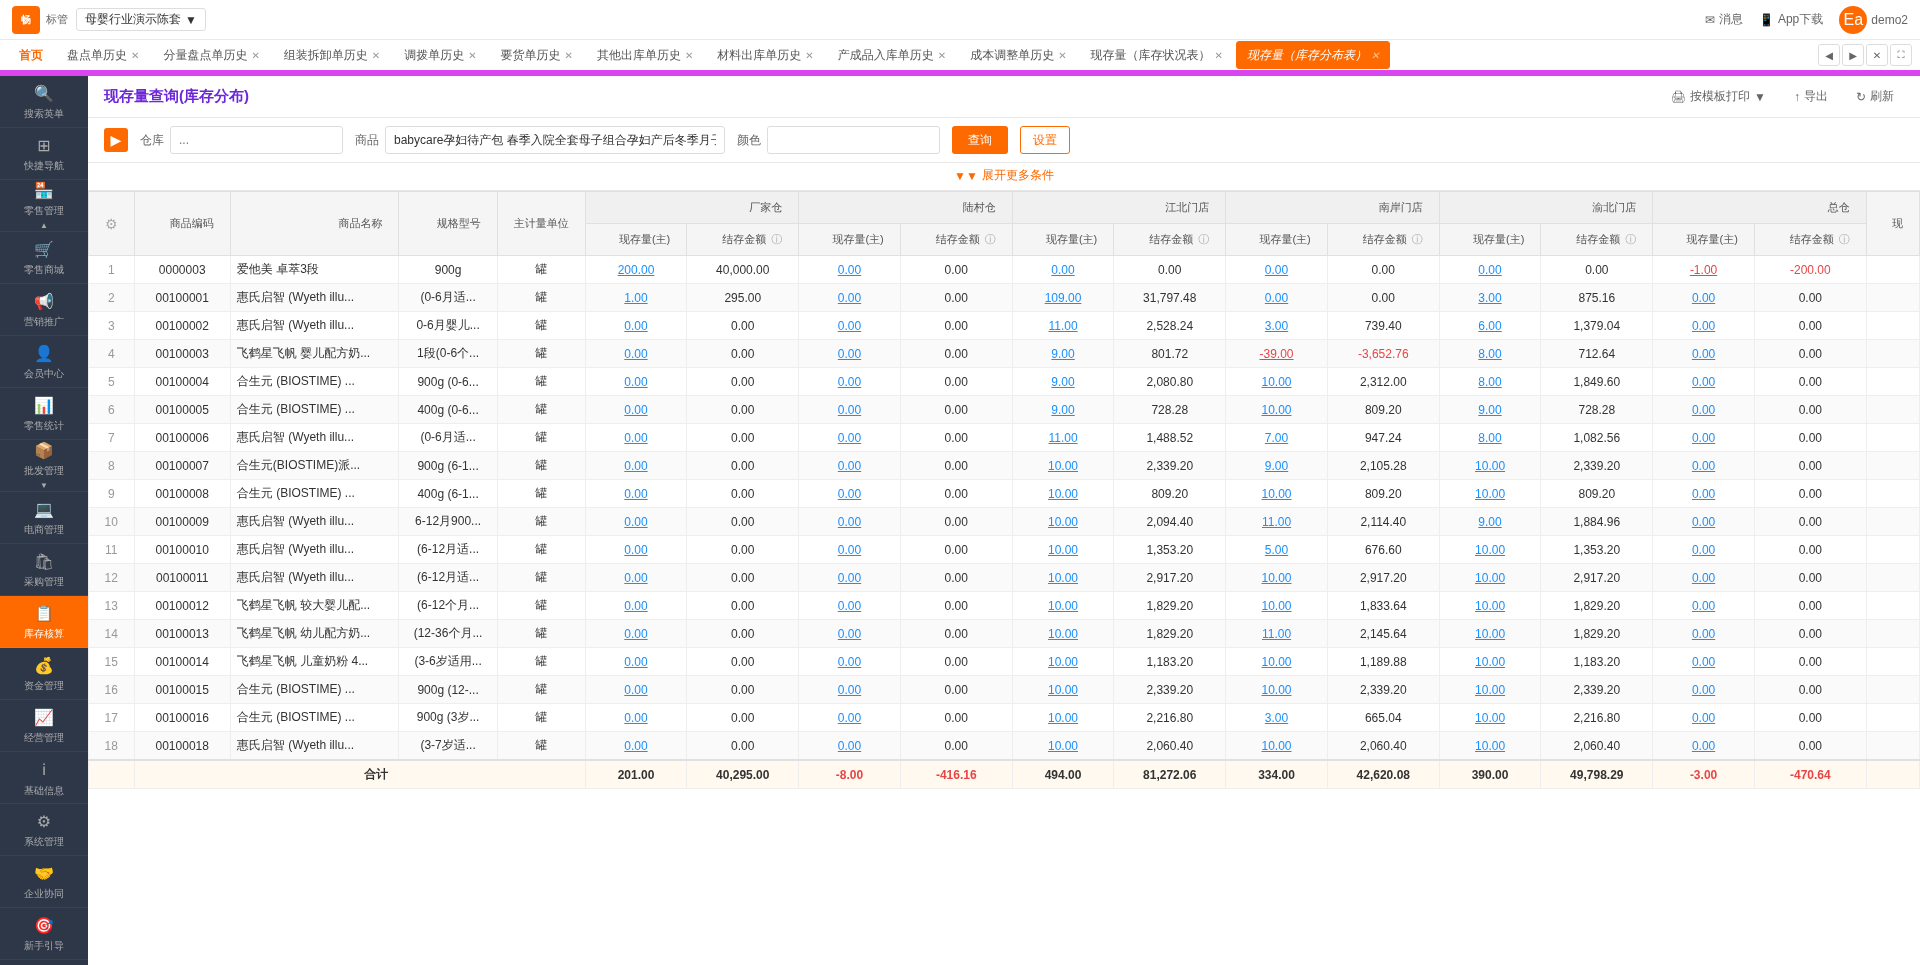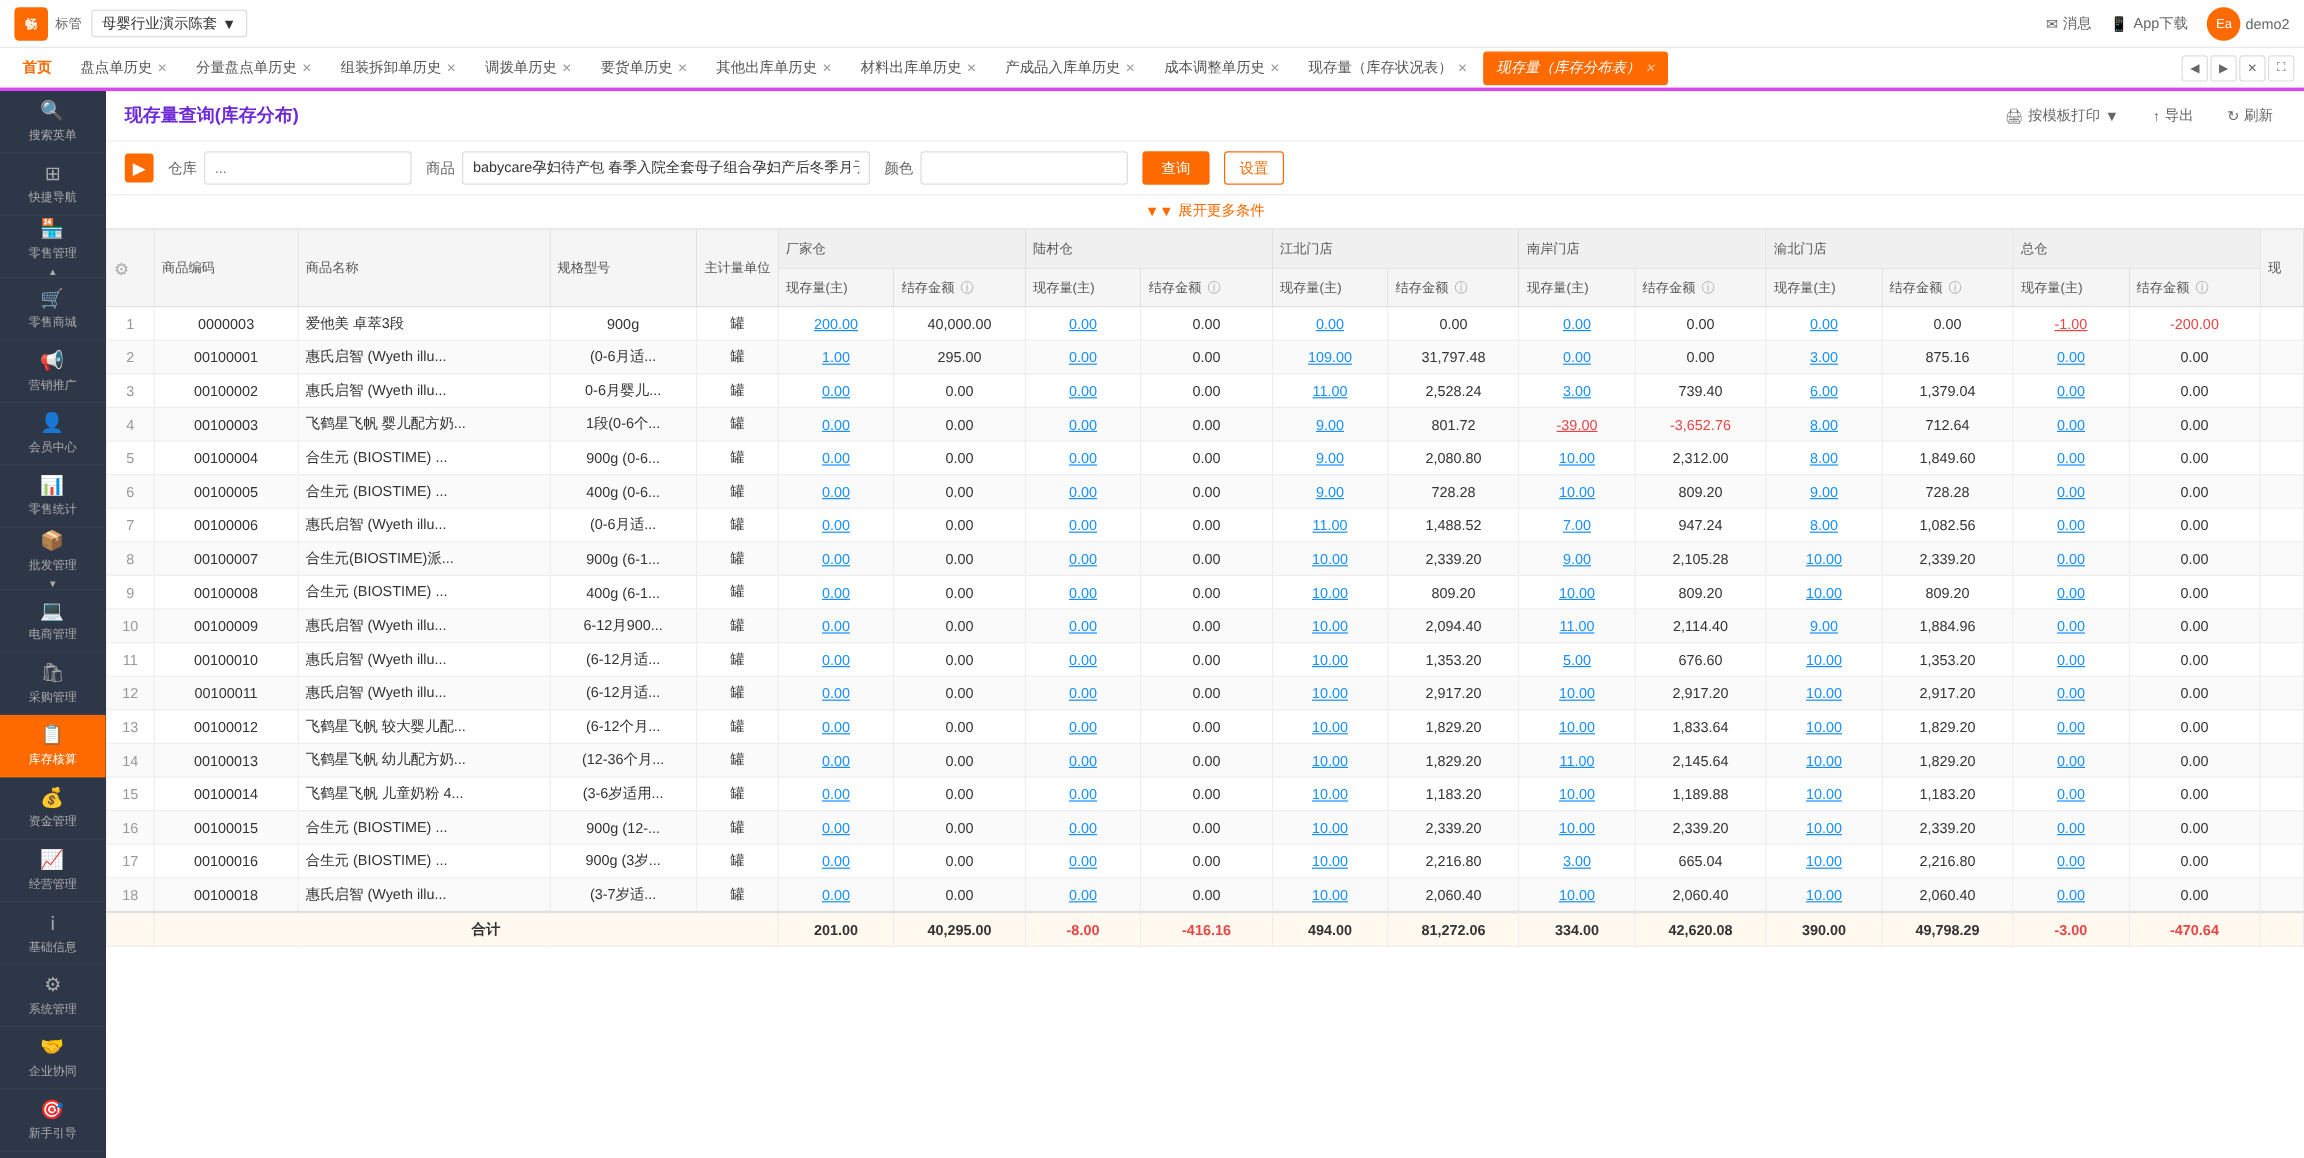--- a/index.html
+++ b/index.html
@@ -7,24 +7,24 @@
 
     
     .top-bar { background: #fff; height: 40px; display: flex; align-items: center; justify-content: space-between; padding: 0 12px; border-bottom: 1px solid #e8e8e8; }
     .top-bar-left { display: flex; align-items: center; gap: 8px; }
     .logo-area { display: flex; align-items: center; gap: 6px; }
     .logo-icon { width: 28px; height: 28px; background: #ff6a00; border-radius: 4px; display: flex; align-items: center; justify-content: center; color: #fff; font-size: 10px; font-weight: bold; }
     .logo-text { font-size: 11px; color: #666; }
     .company-selector { display: flex; align-items: center; gap: 4px; font-size: 12px; color: #333; cursor: pointer; border: 1px solid #ddd; border-radius: 3px; padding: 2px 8px; }
     .top-bar-right { display: flex; align-items: center; gap: 16px; }
     .top-bar-btn { display: flex; align-items: center; gap: 4px; font-size: 12px; color: #666; cursor: pointer; }
-    .user-avatar { width: 28px; height: 28px; border-radius: 50%; background: #ff6a00; display: flex; align-items: center; justify-content: center; color: #fff; font-size: 11px; }
-
-    
-    .nav-tabs { background: #fff; height: 36px; display: flex; align-items: center; padding: 0 8px; border-bottom: 3px solid #d946ef; overflow: hidden; gap: 2px; }
+    .user-avatar { width: 28px; height: 28px; border-radius: 50%; background: #ff6a00; display: flex; align-items: center; justify-content: center; color: #fff; font-size: 16px; }
+
+    
+    .nav-tabs { background: #fff; height: 36px; display: flex; align-items: center; padding: 0 8px; border-bottom: 6px solid #d946ef; overflow: hidden; gap: 2px; }
     .nav-tab { display: flex; align-items: center; gap: 4px; padding: 0 10px; height: 28px; border-radius: 3px; cursor: pointer; font-size: 12px; color: #555; white-space: nowrap; border: 1px solid transparent; }
     .nav-tab.active { background: #ff6a00; color: #fff; border-color: #ff6a00; font-style: italic; }
     .nav-tab.home { color: #ff6a00; font-weight: bold; }
     .nav-tab .close-x { font-size: 10px; cursor: pointer; opacity: 0.6; }
     .nav-tab.active .close-x { color: #fff; }
     .nav-arrows { display: flex; align-items: center; gap: 2px; margin-left: auto; }
     .nav-arrow-btn { width: 22px; height: 22px; border: 1px solid #ddd; border-radius: 3px; display: flex; align-items: center; justify-content: center; cursor: pointer; color: #666; font-size: 10px; }
 
     
     .main-layout { display: flex; height: calc(965px - 40px - 36px); }
@@ -54,21 +54,21 @@
     .filter-input-wide { min-width: 340px; color: #333; }
     .expand-btn { display: flex; align-items: center; gap: 4px; color: #ff6a00; cursor: pointer; font-size: 12px; margin: 0 auto; }
     .search-btn { background: #ff6a00; color: #fff; border: none; border-radius: 3px; padding: 5px 16px; cursor: pointer; font-size: 12px; height: 28px; }
     .setting-btn { background: #fff; color: #ff6a00; border: 1px solid #ff6a00; border-radius: 3px; padding: 4px 12px; cursor: pointer; font-size: 12px; height: 28px; }
     .orange-arrow { background: #ff6a00; color: #fff; border: none; border-radius: 3px; width: 24px; height: 24px; cursor: pointer; font-size: 14px; display: flex; align-items: center; justify-content: center; }
 
     
     .table-container { flex: 1; overflow: auto; padding: 0; background: #fff; }
     table { width: 100%; border-collapse: collapse; font-size: 12px; }
     thead tr { background: #f5f5f5; }
-    th { padding: 8px 6px; text-align: left; border: 1px solid #e0e0e0; font-weight: 500; color: #555; white-space: nowrap; font-size: 11px; position: sticky; top: 0; background: #f5f5f5; z-index: 10; }
+    th { padding: 8px 16px; text-align: right; border: 1px solid #e0e0e0; font-weight: 500; color: #555; white-space: nowrap; font-size: 11px; position: sticky; top: 0; background: #f5f5f5; z-index: 10; }
     td { padding: 5px 6px; text-align: center; border: 1px solid #eee; color: #333; white-space: nowrap; }
     tr:nth-child(even) td { background: #fafafa; }
     .col-num { width: 40px; color: #999; }
     .col-code { min-width: 80px; }
     .col-name { min-width: 140px; text-align: left; }
     .col-spec { min-width: 80px; }
     .col-unit { width: 60px; }
     .num-link { color: #1890ff; text-decoration: underline; cursor: pointer; }
     .red { color: #e84545; }
     .summary-row td { background: #fff9f0 !important; font-weight: bold; border-top: 2px solid #e0e0e0; }

